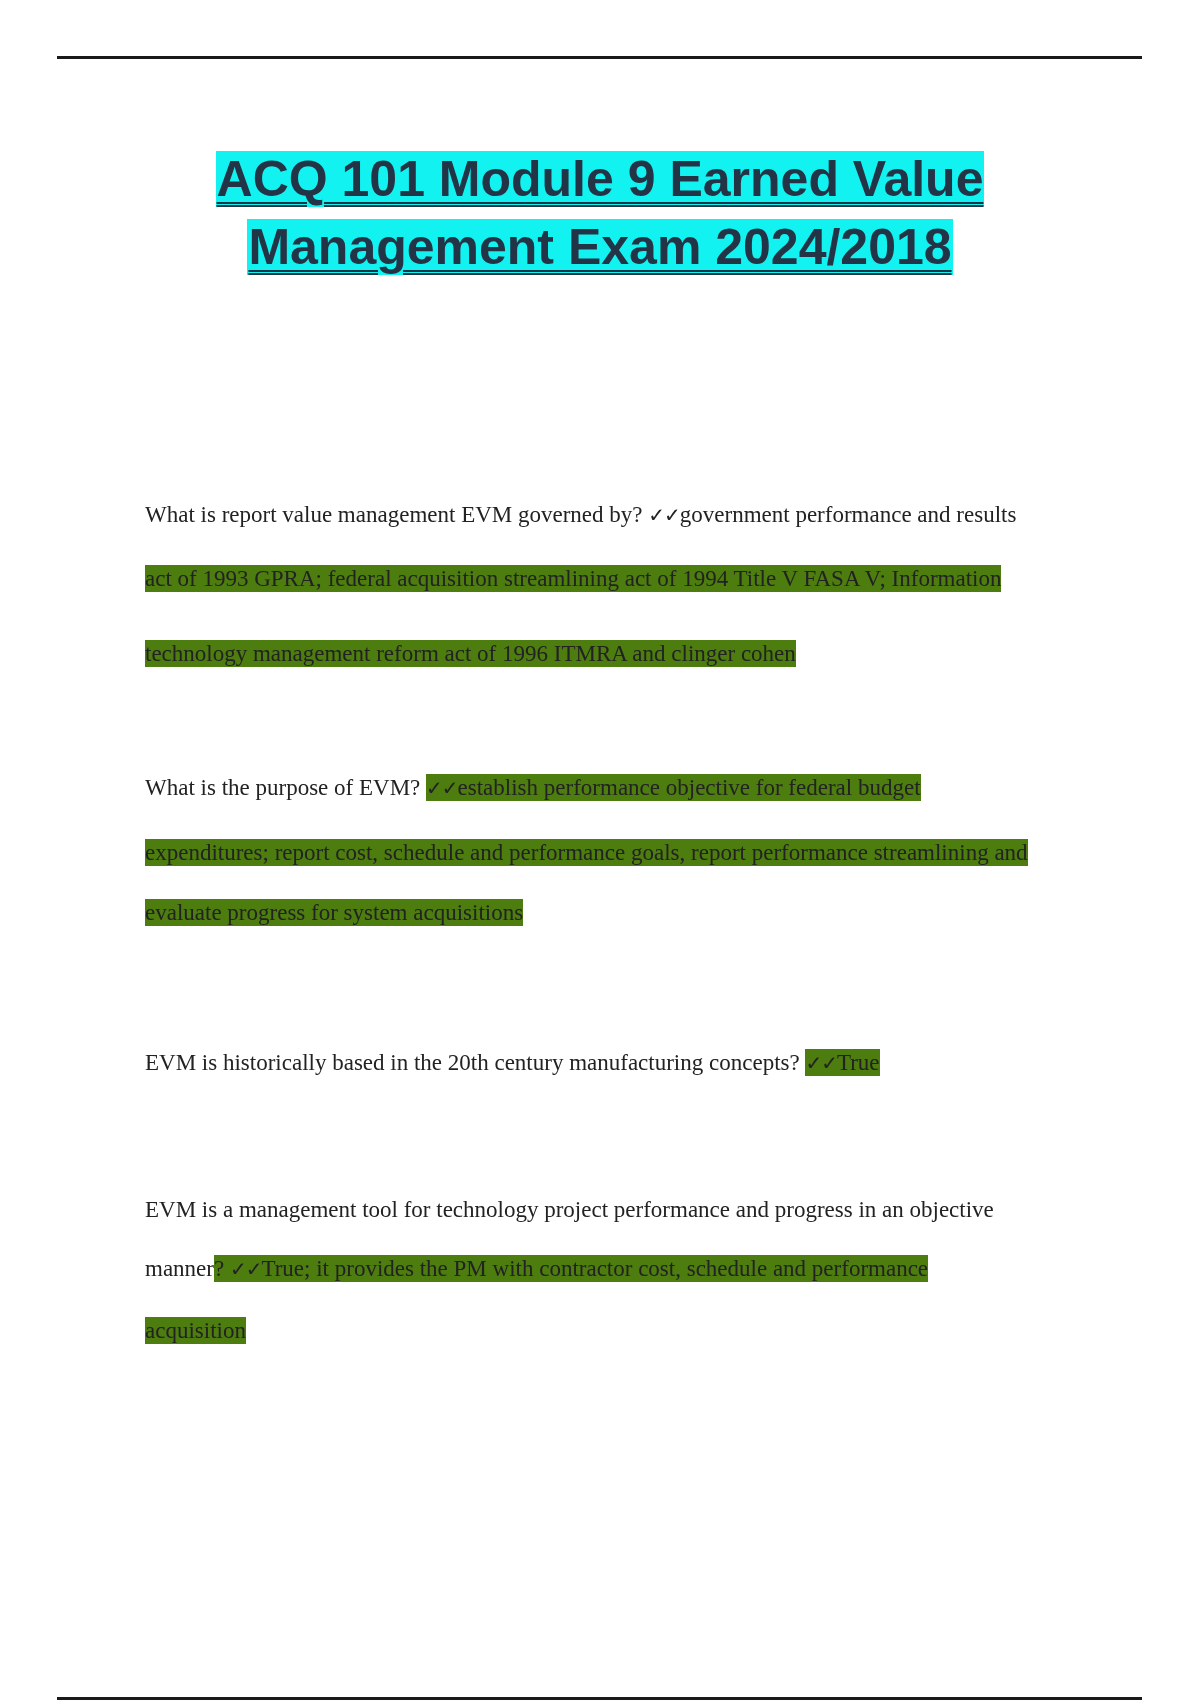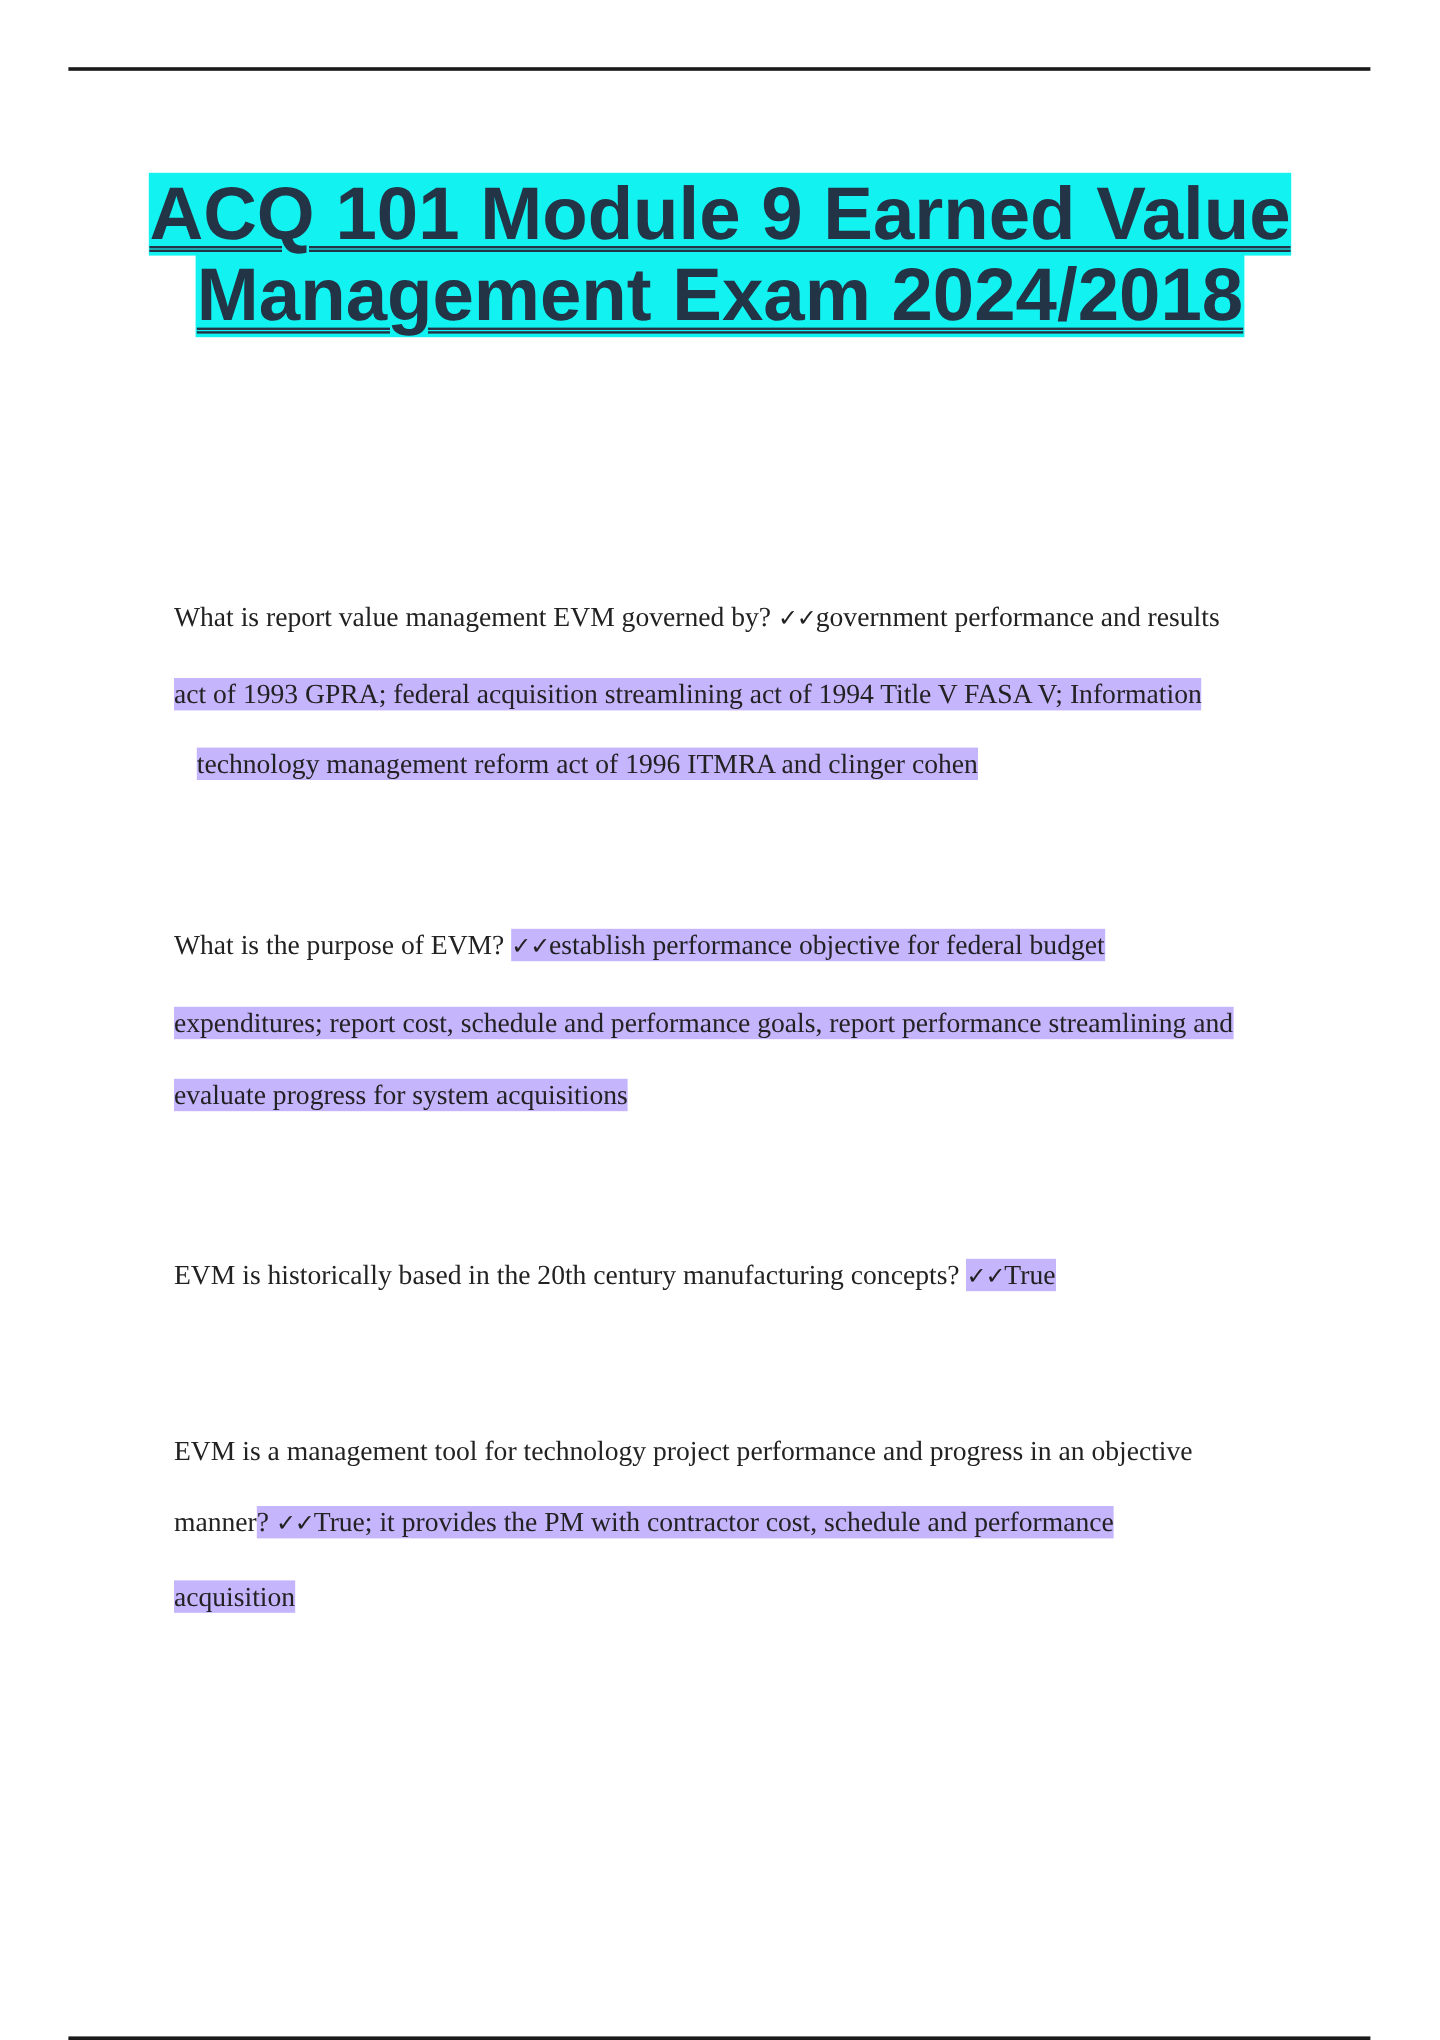--- a/index.html
+++ b/index.html
@@ -4,37 +4,37 @@
 <style>
   html, body { margin: 0; padding: 0; background: #ffffff; }
   body { width: 1200px; height: 1700px; position: relative; overflow: hidden; }
   .rule { position: absolute; left: 57px; width: 1085px; height: 3px; background: #1a1a1a; }
   .rule.top { top: 56px; }
   .rule.bottom { top: 1697px; }
   .title {
     position: absolute; left: 0; top: 145px; width: 1200px;
     text-align: center;
     font-family: "Liberation Sans", sans-serif;
-    font-weight: bold; font-size: 62px; line-height: 68px;
+    font-weight: bold; font-size: 50px; line-height: 68px;
     color: #243447;
   }
   .title .tl {
     background: #12f2f0;
     text-decoration: underline double;
     text-decoration-thickness: 2px;
     text-underline-offset: 6px;
     padding: 0 1px;
   }
   .body {
     position: absolute; left: 145px; width: 930px;
     font-family: "Liberation Serif", serif;
     font-size: 23px; color: #222;
   }
   .line { position: absolute; left: 0; white-space: nowrap; line-height: 30px; height: 30px; }
-  .hl { background: #c4b5fd; padding: 1px 0; }
+  .hl { background: #4d7c0f; padding: 1px 0; }
   .check { font-family: "DejaVu Sans", sans-serif; font-size: 20px; letter-spacing: -1px; }
 </style>
 </head>
 <body>
 
 <div class="rule top"></div>
 
 <div class="title">
   <div><span class="tl">ACQ  101 Module 9 Earned Value</span></div>
   <div><span class="tl">Management Exam 2024/2018</span></div>
@@ -42,21 +42,21 @@
 
 <div class="body" style="top:0;">
 
   <div>
     <div class="line" style="top:500px;">
       <span>What is report value management EVM governed by? </span><span class="check">✓✓</span><span>government performance and results</span>
     </div>
     <div class="line" style="top:564px;">
       <span class="hl">act of 1993 GPRA; federal acquisition streamlining act of 1994 Title V FASA V; Information</span>
     </div>
-    <div class="line" style="top:622px;margin-left:19px;">
+    <div class="line" style="top:639px;">
       <span class="hl">technology management reform act of 1996 ITMRA and clinger cohen</span>
     </div>
   </div>
 
   <div>
     <div class="line" style="top:773px;">
       <span>What is the purpose of EVM? </span><span class="hl"><span class="check">✓✓</span><span>establish performance objective for federal budget</span></span>
     </div>
     <div class="line" style="top:838px;">
       <span class="hl">expenditures; report cost, schedule and performance goals, report performance streamlining and</span>

